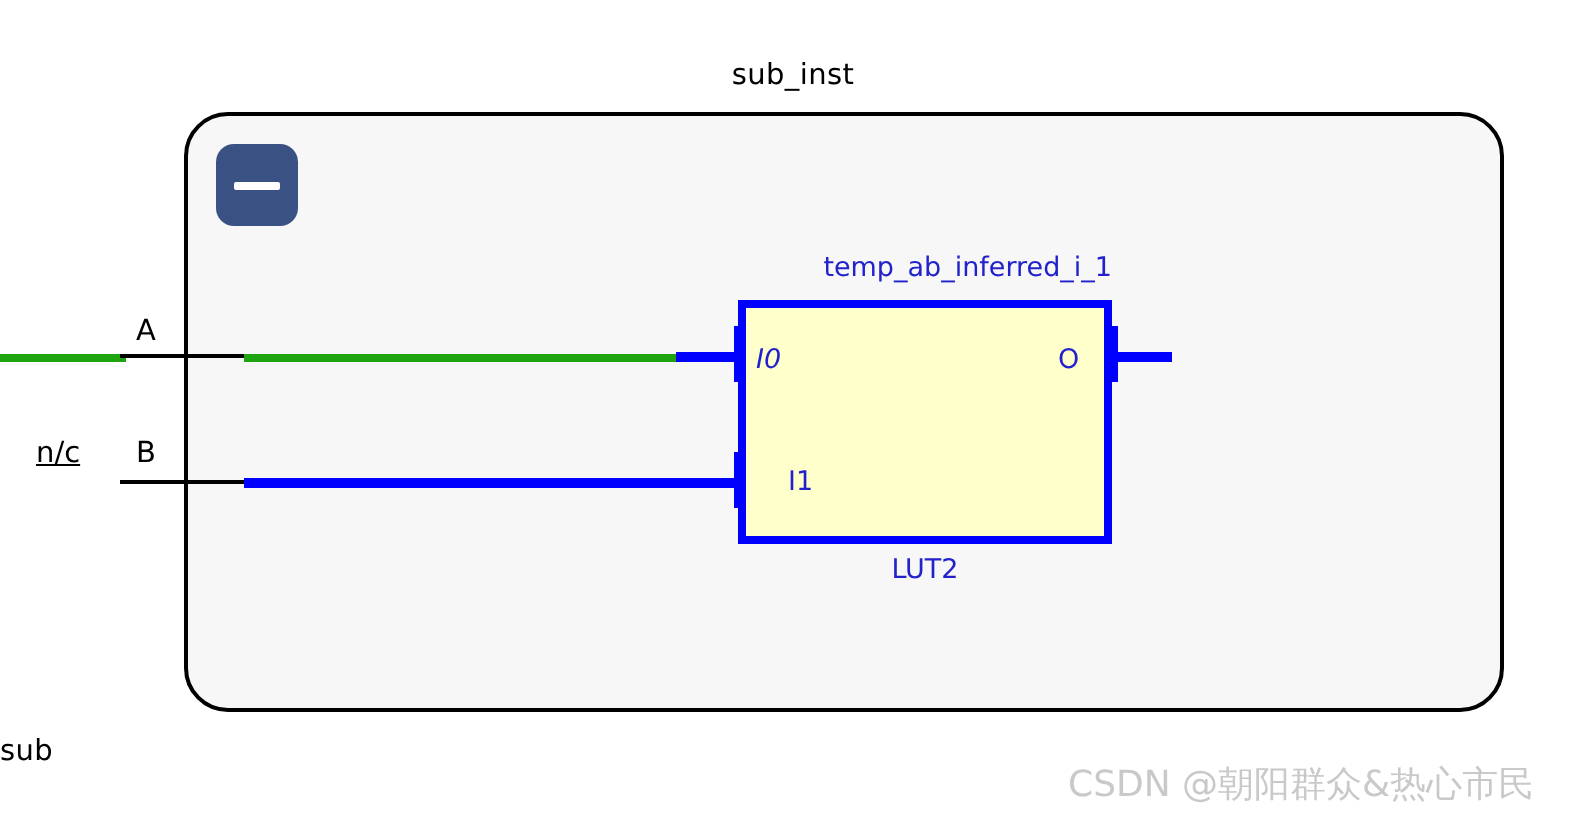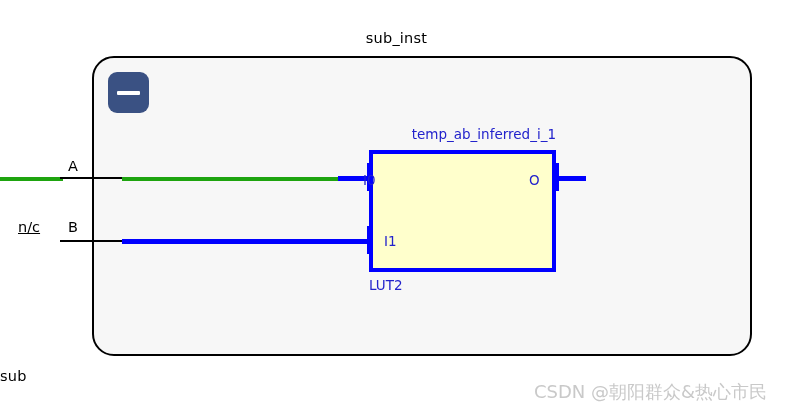--- a/index.html
+++ b/index.html
@@ -132,30 +132,31 @@
     text-align: right;
     font-size: 13.5px;
     color: #2222cc;
     white-space: nowrap;
   }
   .lut-label-bottom {
     position: absolute;
     left: 369px;
     top: 277px;
     width: 187px;
+    text-align: center;
     font-size: 13.5px;
     color: #2222cc;
   }
   .pin-name {
     position: absolute;
     font-size: 13.5px;
     color: #2222cc;
   }
-  .pin-name.i0 { left: 363px; top: 172px; }
-  .pin-name.i1 { left: 384px; top: 233px; }
+  .pin-name.i0 { left: 378px; top: 172px; font-style: italic; }
+  .pin-name.i1 { left: 394px; top: 233px; }
   .pin-name.o  { left: 529px; top: 172px; }
 
   
   .watermark {
     position: absolute;
     left: 534px;
     top: 380px;
     font-size: 18px;
     color: #c9c9c9;
     white-space: nowrap;

